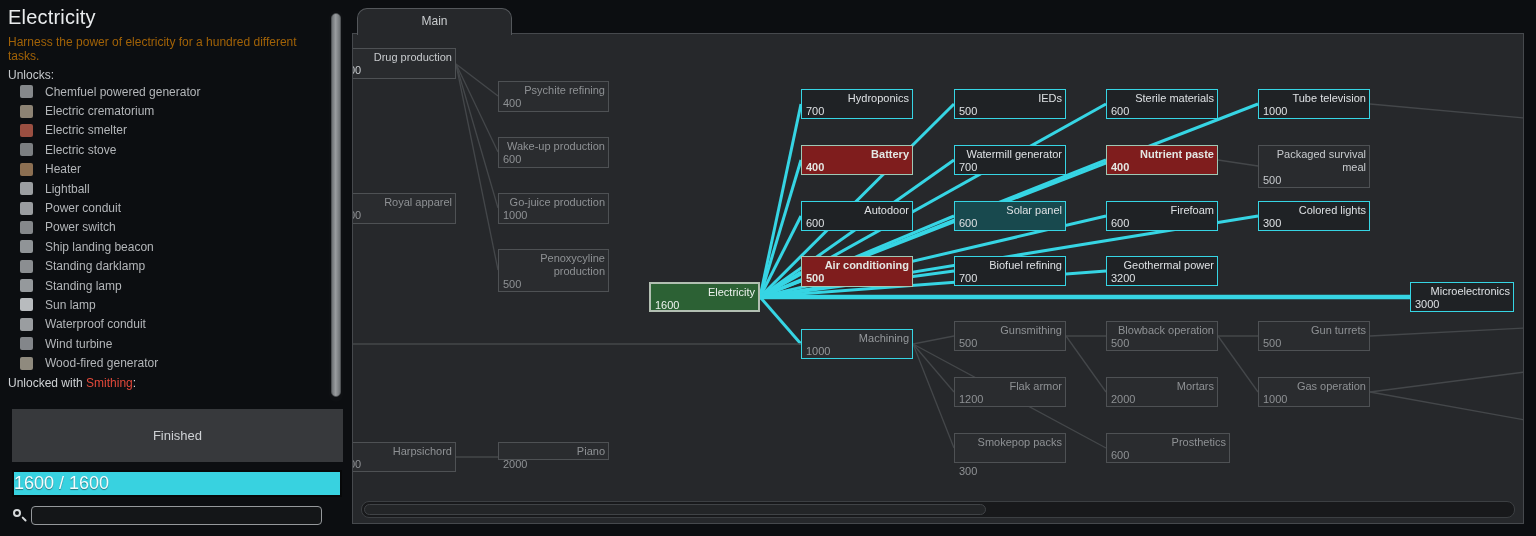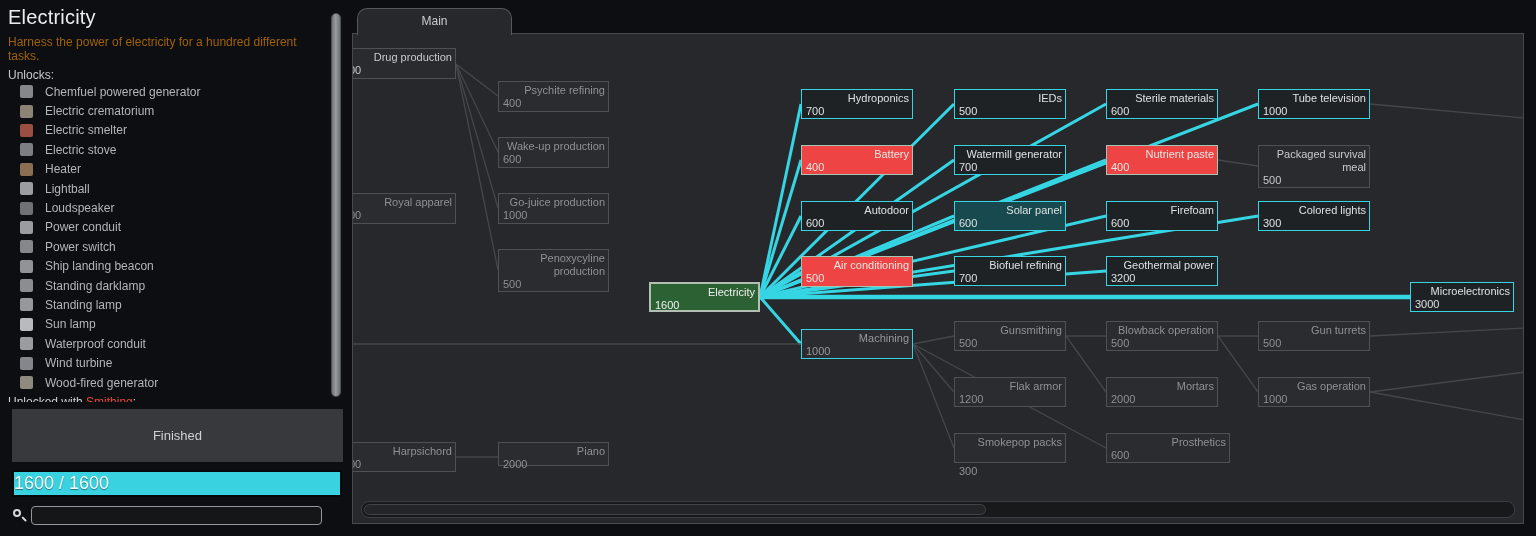--- a/index.html
+++ b/index.html
@@ -40,21 +40,21 @@
   #tree-panel{left:352px;top:33px;width:1172px;height:491px;background:#26282b;border:1px solid #46494d;overflow:hidden;}
   #edge-svg{position:absolute;left:0;top:0;}
 
   .node{position:absolute;display:flex;flex-direction:column;justify-content:flex-start;font-size:11px;line-height:13px;}
   .node .node-title{text-align:right;padding:2px 3px 0;}
   .node .node-cost{text-align:left;padding:0 0 1px 4px;margin-top:auto;}
   .node.locked{background:#2a2c2f;border:1px solid #4e5154;color:#8e9194;}
   .node.locked-bright{background:#292b2e;border:1px solid #4e5154;color:#c7cacd;}
   .node.locked-cyan{background:#2a2c2f;border:1.5px solid #36d5e4;color:#96999c;}
   .node.available{background:#1f2225;border:1.5px solid #36d5e4;color:#dde0e3;}
-  .node.finished{background:#ef4444;border:1.5px solid #9fc9b6;color:#e3e7e3;}
+  .node.finished{background:#7f1d1d;border:1.5px solid #9fc9b6;color:#e3e7e3;font-weight:bold;}
   .node.finished-selected{background:#2c6134;border:2px solid #b2bfb2;color:#eef2ee;}
   .node.progress{background:#18494e;border:1.5px solid #36d5e4;color:#dde0e3;}
 
   
   #h-scroll-track{left:8px;top:467px;width:1154px;height:17px;background:#18191b;border:1px solid #3c3f42;border-radius:8px;}
   #h-scroll-thumb{left:2px;top:2px;width:622px;height:11px;background:#232527;border:1px solid #404346;border-radius:6px;}
 </style>
 </head>
 <body>
 
@@ -80,24 +80,20 @@
           <span class="unlock-icon" style="background: rgb(124, 127, 130);"></span>
           <span class="unlock-label">Electric stove</span>
         </div>
         <div class="unlock-row">
           <span class="unlock-icon" style="background: rgb(140, 111, 82);"></span>
           <span class="unlock-label">Heater</span>
         </div>
         <div class="unlock-row">
           <span class="unlock-icon" style="background: rgb(155, 158, 161);"></span>
           <span class="unlock-label">Lightball</span>
-        </div>
-        <div class="unlock-row">
-          <span class="unlock-icon" style="background: rgb(111, 114, 117);"></span>
-          <span class="unlock-label">Loudspeaker</span>
         </div>
         <div class="unlock-row">
           <span class="unlock-icon" style="background: rgb(154, 157, 160);"></span>
           <span class="unlock-label">Power conduit</span>
         </div>
         <div class="unlock-row">
           <span class="unlock-icon" style="background: rgb(133, 136, 139);"></span>
           <span class="unlock-label">Power switch</span>
         </div>
         <div class="unlock-row">
@@ -209,21 +205,21 @@
         <div class="node-cost">600</div>
       </div>
       <div class="node locked" style="left: 145px; top: 159px; width: 111px; height: 31px;">
         <div class="node-title">Go-juice production</div>
         <div class="node-cost">1000</div>
       </div>
       <div class="node locked" style="left: 145px; top: 215px; width: 111px; height: 43px;">
         <div class="node-title">Penoxycyline production</div>
         <div class="node-cost">500</div>
       </div>
-      <div class="node locked" style="left: 145px; top: 408px; width: 111px; height: 24px;">
+      <div class="node locked" style="left: 145px; top: 408px; width: 111px; height: 18px;">
         <div class="node-title">Piano</div>
         <div class="node-cost">2000</div>
       </div>
       <div class="node finished-selected" style="left: 296px; top: 248px; width: 111px; height: 30px;">
         <div class="node-title">Electricity</div>
         <div class="node-cost">1600</div>
       </div>
       <div class="node available" style="left: 448px; top: 55px; width: 112px; height: 30px;">
         <div class="node-title">Hydroponics</div>
         <div class="node-cost">700</div>

